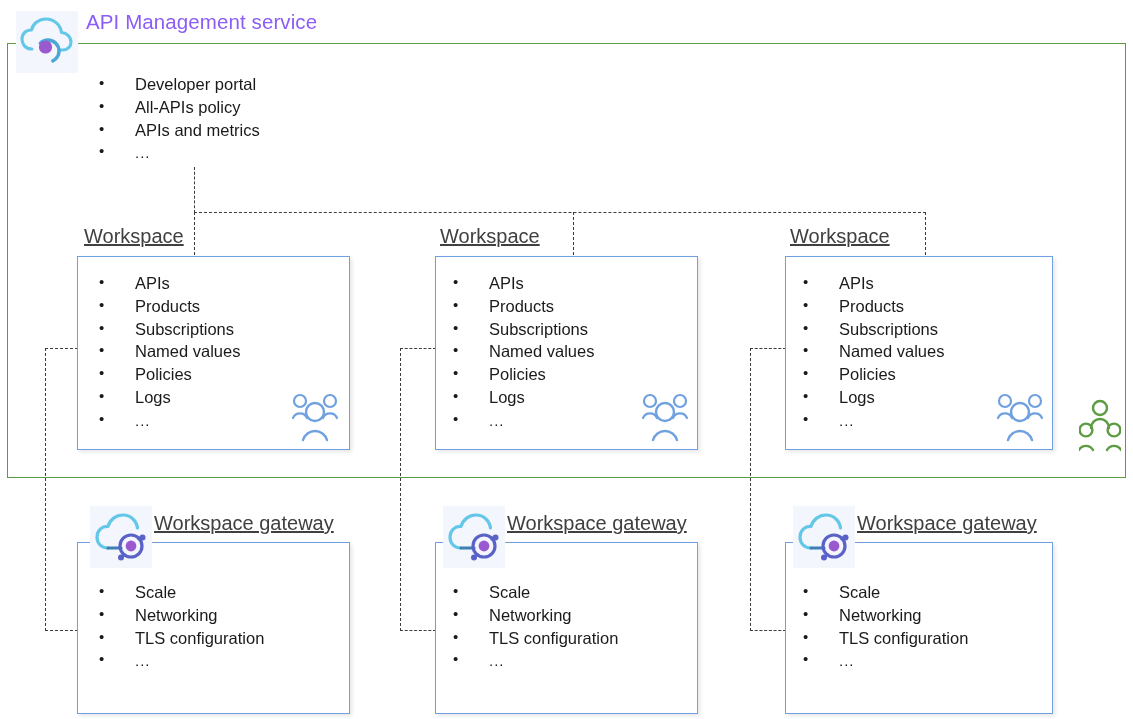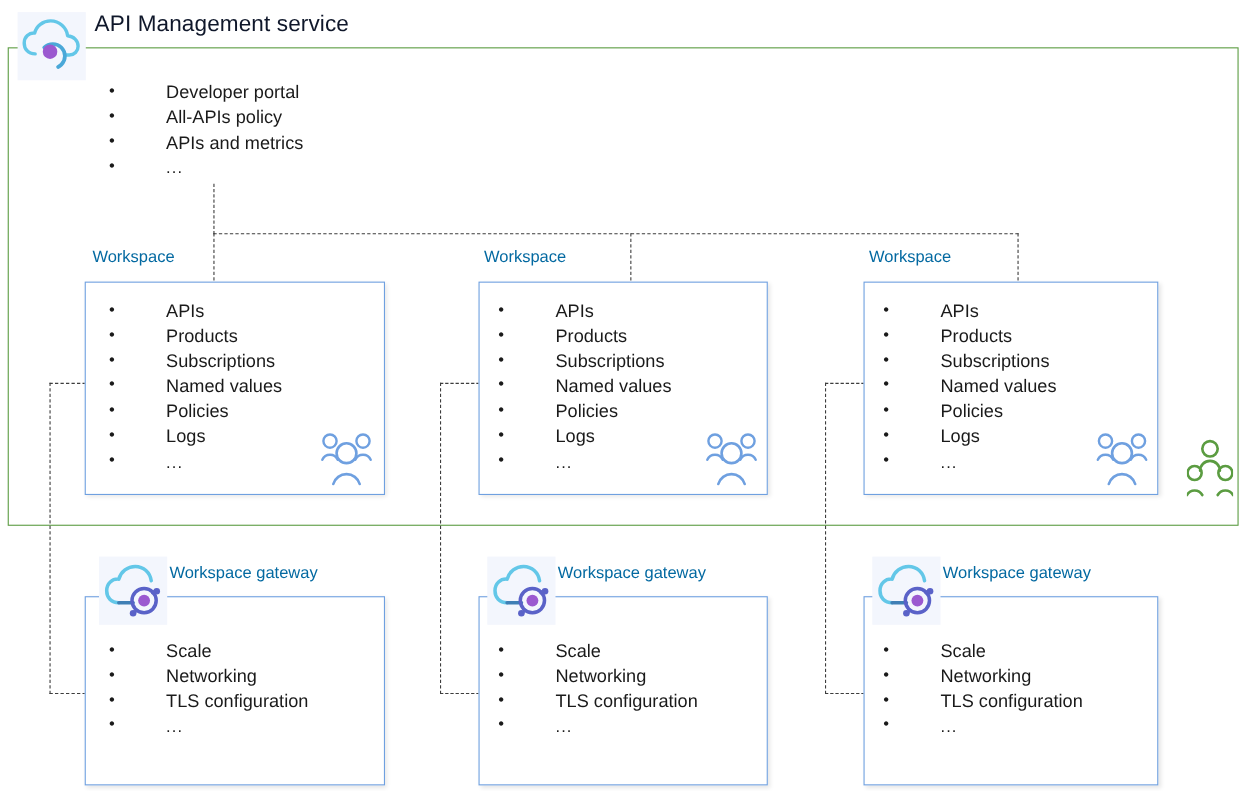--- a/index.html
+++ b/index.html
@@ -24,21 +24,21 @@
     left: 7px; top: 43px;
     width: 1119px; height: 435px;
     border: 1.5px solid #5b9c41;
     background: #ffffff;
     box-sizing: border-box;
   }
   .service-title {
     position: absolute;
     left: 86px; top: 10px;
     font-size: 20.5px;
-    color: #0f172a;
+    color: #8b5cf6;
     letter-spacing: .1px;
     white-space: nowrap;
   }
 
   
   .icon-tile {
     position: absolute;
     background: #f3f6fd;
   }
   .icon-tile svg { display: block; }
@@ -57,41 +57,42 @@
   }
   .bullets .row::before {
     content: "\2022";
     position: absolute;
     left: 0; top: -1px;
     font-size: 15px;
     color: #1a1a1a;
   }
   .bullets .row span {
     position: absolute;
-    left: 52px; top: 0;
+    left: 36px; top: 0;
   }
   .bullets .row.ellipsis span {
     font-size: 15px;
     letter-spacing: 1px;
     top: 1px;
   }
 
   
   .box {
     position: absolute;
     border: 1.4px solid #6fa0e0;
     background: #ffffff;
     box-sizing: border-box;
     box-shadow: 2px 2px 4px rgba(0,0,0,0.10);
   }
   .box-title {
     position: absolute;
-    font-size: 15px;
-    color: #0369a1;
+    font-size: 20px;
+    color: #404040;
     white-space: nowrap;
+    text-decoration: underline;
   }
 
   
   .conn { position: absolute; }
   .conn.h {
     border-top: 1.9px dashed #3d3d3d;
     height: 0;
   }
   .conn.v {
     border-left: 1.9px dashed #3d3d3d;

